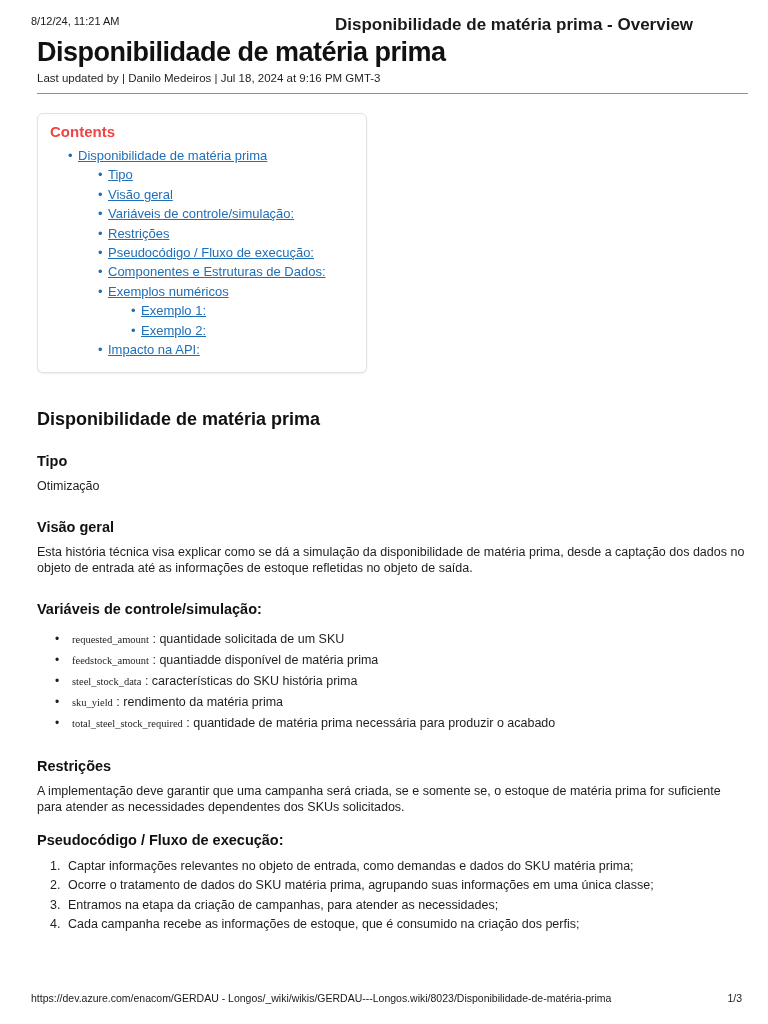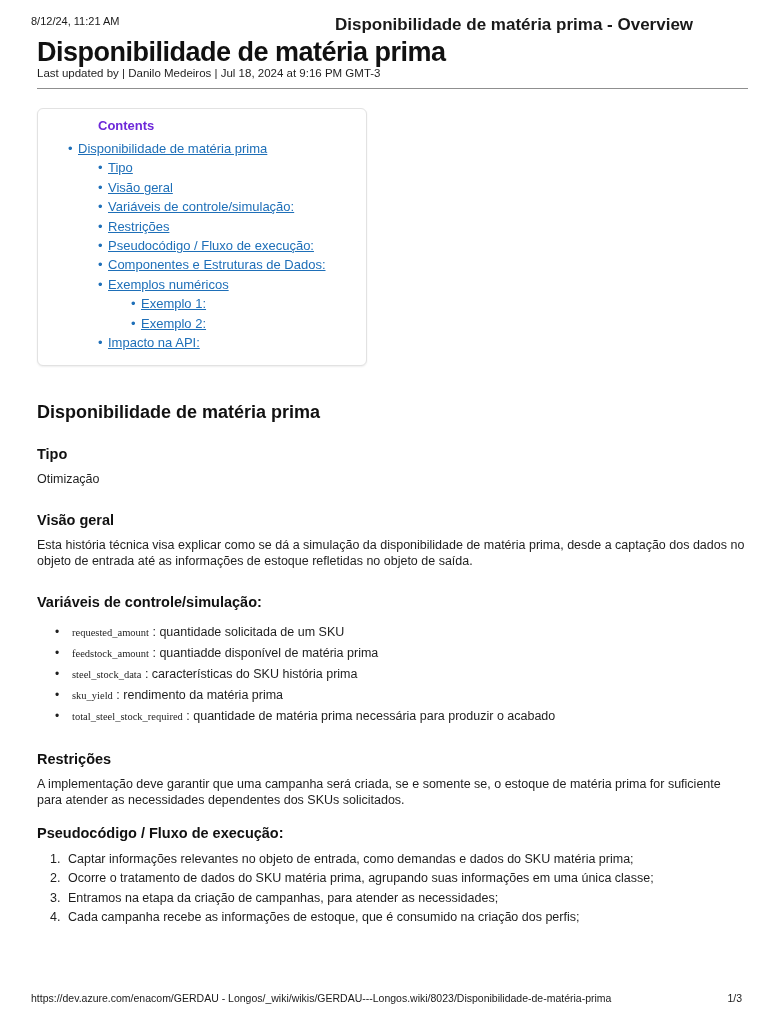--- a/index.html
+++ b/index.html
@@ -31,35 +31,35 @@
 
   
   .doc {
     position:absolute; top:0; left:37px; width:711px; padding-top:37px;
   }
   .doc-title {
     font-size:27px; font-weight:bold; line-height:30px; color:#111;
     letter-spacing:-0.5px;
   }
   .doc-byline {
-    font-size:11.5px; color:#1e1e1e;
+    margin-top:5px; font-size:11.5px; color:#1e1e1e;
   }
   .doc-rule {
     margin-top:9px; border:none; border-top:1px solid #8f8f8f; height:0;
   }
 
   
   .toc-box {
     margin-top:19px; width:330px;
     border:1px solid #e2e2e2; border-radius:6px;
     padding:9px 12px 13px 12px;
     box-shadow:0 1px 2px rgba(0,0,0,0.07);
     background:#fff;
   }
-  .toc-heading { font-size:13px; font-weight:bold; color:#6d28d9;margin-left:48px; }
+  .toc-heading { font-size:15px; font-weight:bold; color:#ef4444; }
   .toc-list { list-style:none; margin-top:6px; }
   .toc-list li { position:relative; line-height:19.4px; font-size:13px; }
   .toc-list li::before {
     content:"\2022"; position:absolute; color:#1e6fb8; font-size:13px;
   }
   .toc-list li.lvl1 { padding-left:28px; }
   .toc-list li.lvl1::before { left:18px; }
   .toc-list li.lvl2 { padding-left:58px; }
   .toc-list li.lvl2::before { left:48px; }
   .toc-list li.lvl3 { padding-left:91px; }

